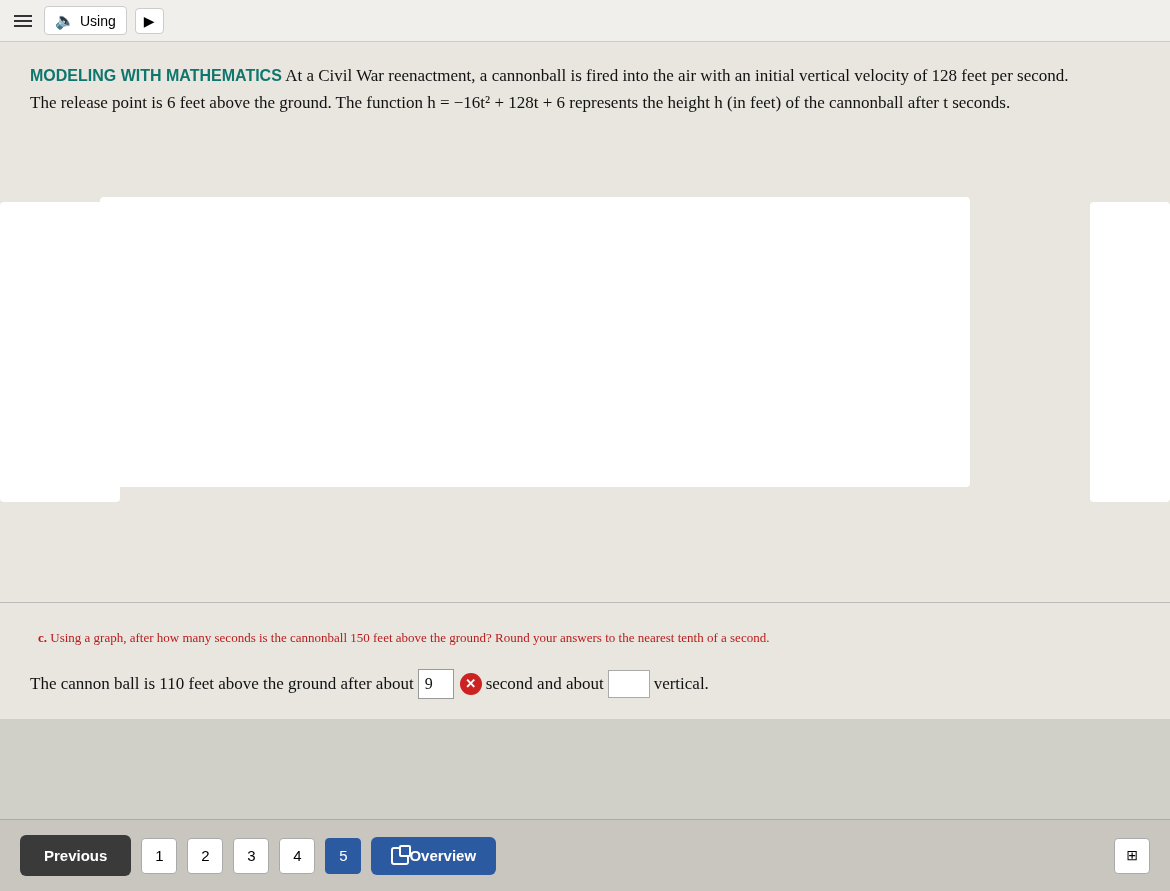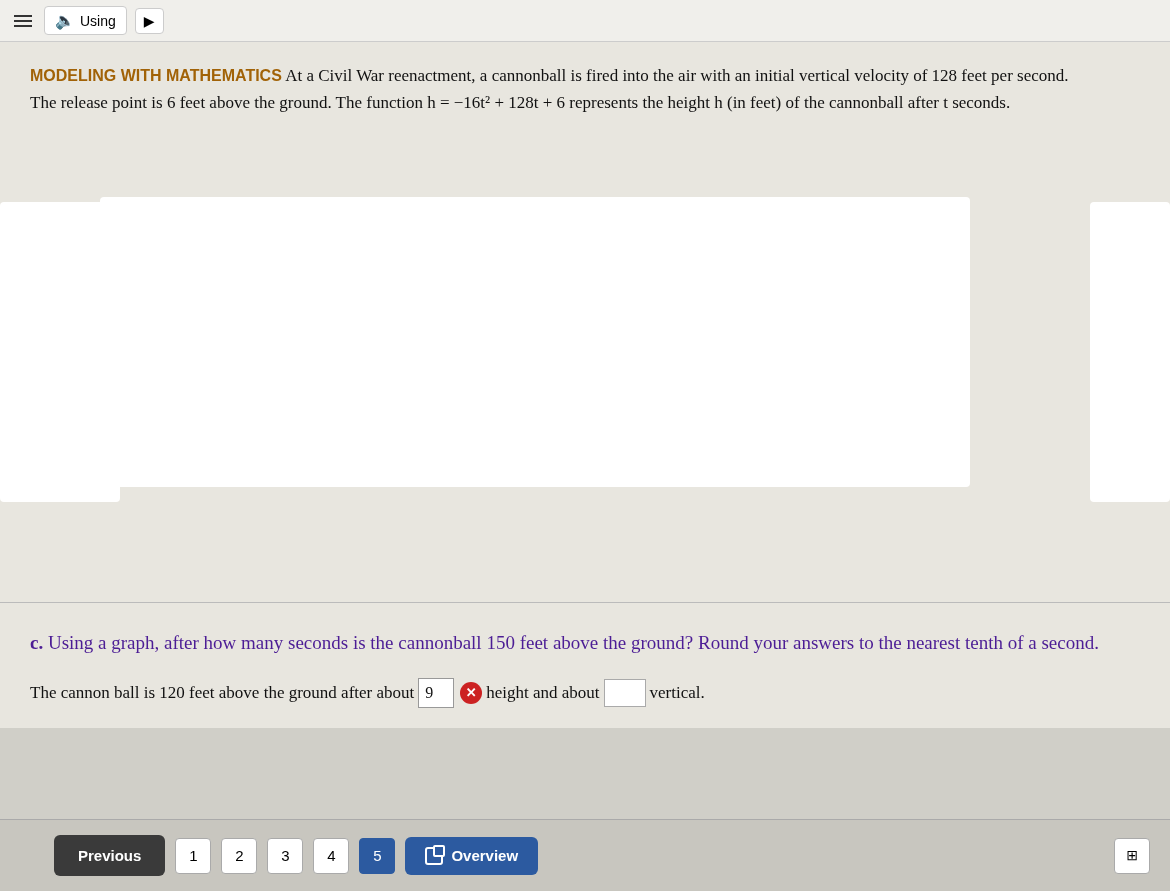--- a/index.html
+++ b/index.html
@@ -67,21 +67,21 @@
     }
 
     .problem-text {
       font-size: 17px;
       line-height: 1.6;
       color: #111;
       max-width: 1050px;
     }
 
     .bold-blue {
-      color: #a16207;
+      color: #0f766e;
       font-weight: bold;
       font-family: Arial, sans-serif;
       font-size: 16px;
     }
 
     
     .white-overlay {
       background: white;
       position: absolute;
       border-radius: 4px;
@@ -111,24 +111,25 @@
 
     
     .part-c-section {
       background: #e8e6df;
       padding: 25px 30px 20px 30px;
       border-top: 1px solid #bbb;
       margin-top: 0;
     }
 
     .part-c-text {
-      font-size: 19px;
+      font-size: 13px;
       line-height: 1.6;
-      color: #4c1d95;
+      color: #b91c1c;
       margin-bottom: 20px;
+      margin-left: 8px;
     }
 
     .answer-line {
       font-size: 17px;
       color: #111;
       display: flex;
       align-items: center;
       gap: 4px;
       flex-wrap: wrap;
       margin-top: 10px;
@@ -186,21 +187,20 @@
     .prev-btn {
       background: #3a3a3a;
       color: white;
       border: none;
       border-radius: 6px;
       padding: 12px 24px;
       font-size: 15px;
       font-family: Arial, sans-serif;
       font-weight: bold;
       cursor: pointer;
-      margin-left: 34px;
     }
 
     .page-btn {
       background: white;
       border: 1px solid #aaa;
       border-radius: 4px;
       width: 36px;
       height: 36px;
       display: flex;
       align-items: center;
@@ -221,21 +221,20 @@
       color: white;
       border: none;
       border-radius: 6px;
       padding: 10px 20px;
       font-size: 15px;
       font-family: Arial, sans-serif;
       font-weight: bold;
       cursor: pointer;
       display: flex;
       align-items: center;
-      gap: 8px;
     }
 
     .overview-icon {
       width: 18px;
       height: 18px;
       border: 2px solid white;
       border-radius: 3px;
       position: relative;
       display: inline-block;
     }
@@ -292,26 +291,26 @@
   <div class="white-overlay overlay-right"></div>
 </div>
 
 <div class="part-c-section">
   <div class="part-c-text">
     <strong><span>c.</span></strong>
     <span>Using a graph, after how many seconds is the cannonball 150 feet above the ground? Round your answers to the nearest tenth of a second.</span>
   </div>
 
   <div class="answer-line">
-    <span>The cannon ball is 120 feet above the ground after about</span>
+    <span>The cannon ball is 110 feet above the ground after about</span>
     <span class="answer-box">
       <span>9</span>
     </span>
     <span class="incorrect-icon">✕</span>
-    <span>height and about</span>
+    <span>second and about</span>
     <span class="answer-box-empty"></span>
     <span>vertical.</span>
   </div>
 </div>
 
 <div class="bottom-nav">
   <button class="prev-btn">Previous</button>
   <div class="page-btn">
     <span>1</span>
   </div>

